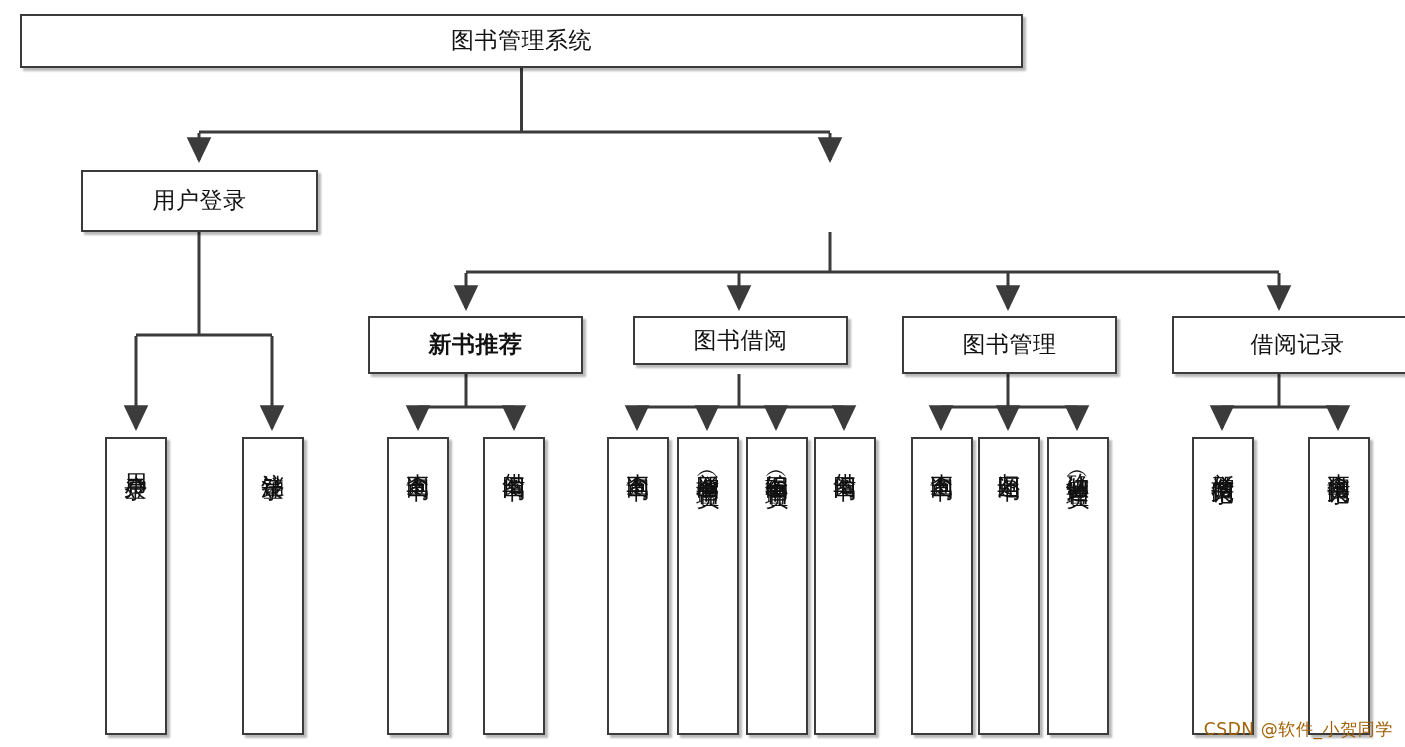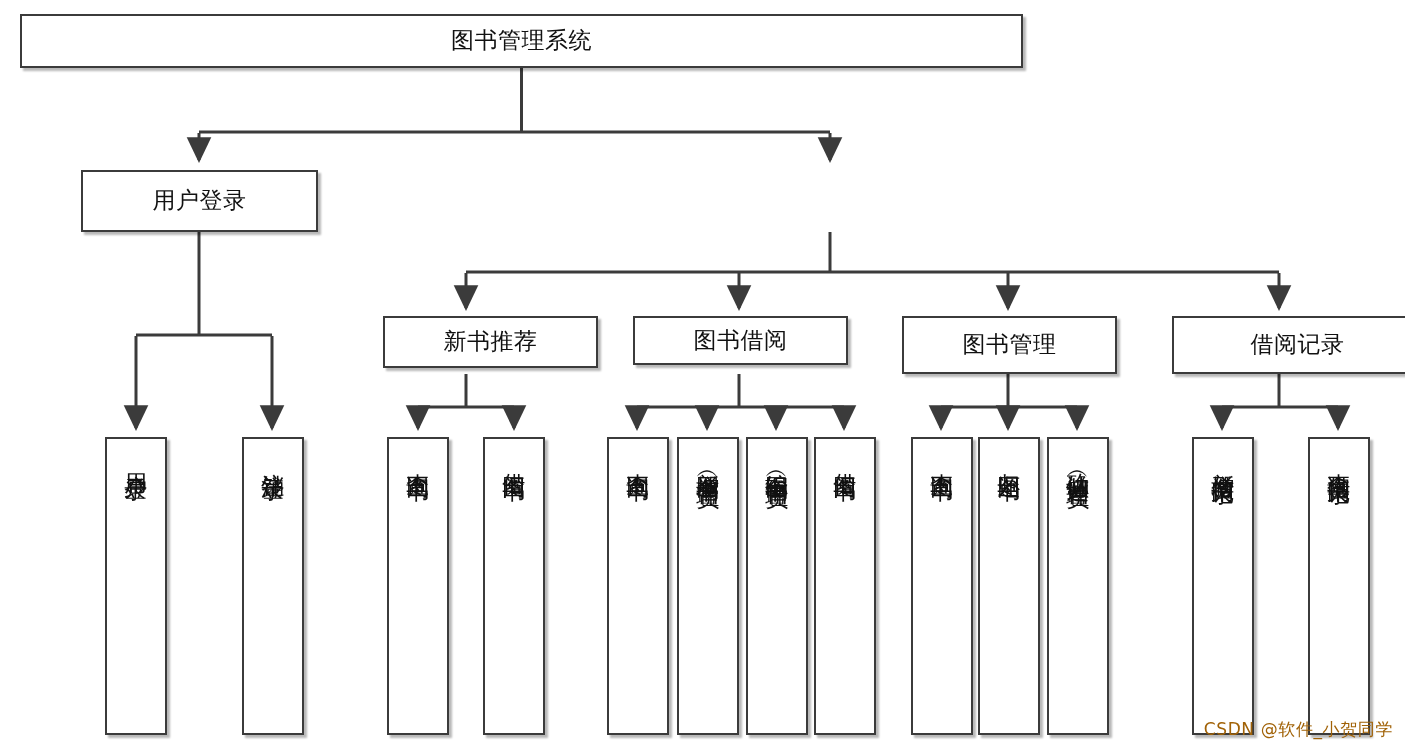--- a/index.html
+++ b/index.html
@@ -133,21 +133,21 @@
 
   <div class="node h" id="n-root" style="left:20px;top:14px;width:1003px;height:54px;">
     <span class="label">图书管理系统</span>
   </div>
 
   <div class="node h" style="left:81px;top:170px;width:237px;height:62px;">
     <span class="label">用户登录</span>
   </div>
 
 
-  <div class="node h" style="left:383px;top:316px;width:215px;height:52px;">
+  <div class="node h" style="left:368px;top:316px;width:215px;height:58px;font-weight:bold;">
     <span class="label">新书推荐</span>
   </div>
 
   <div class="node h" style="left:633px;top:316px;width:215px;height:49px;">
     <span class="label">图书借阅</span>
   </div>
 
   <div class="node h" style="left:902px;top:316px;width:215px;height:58px;">
     <span class="label">图书管理</span>
   </div>

